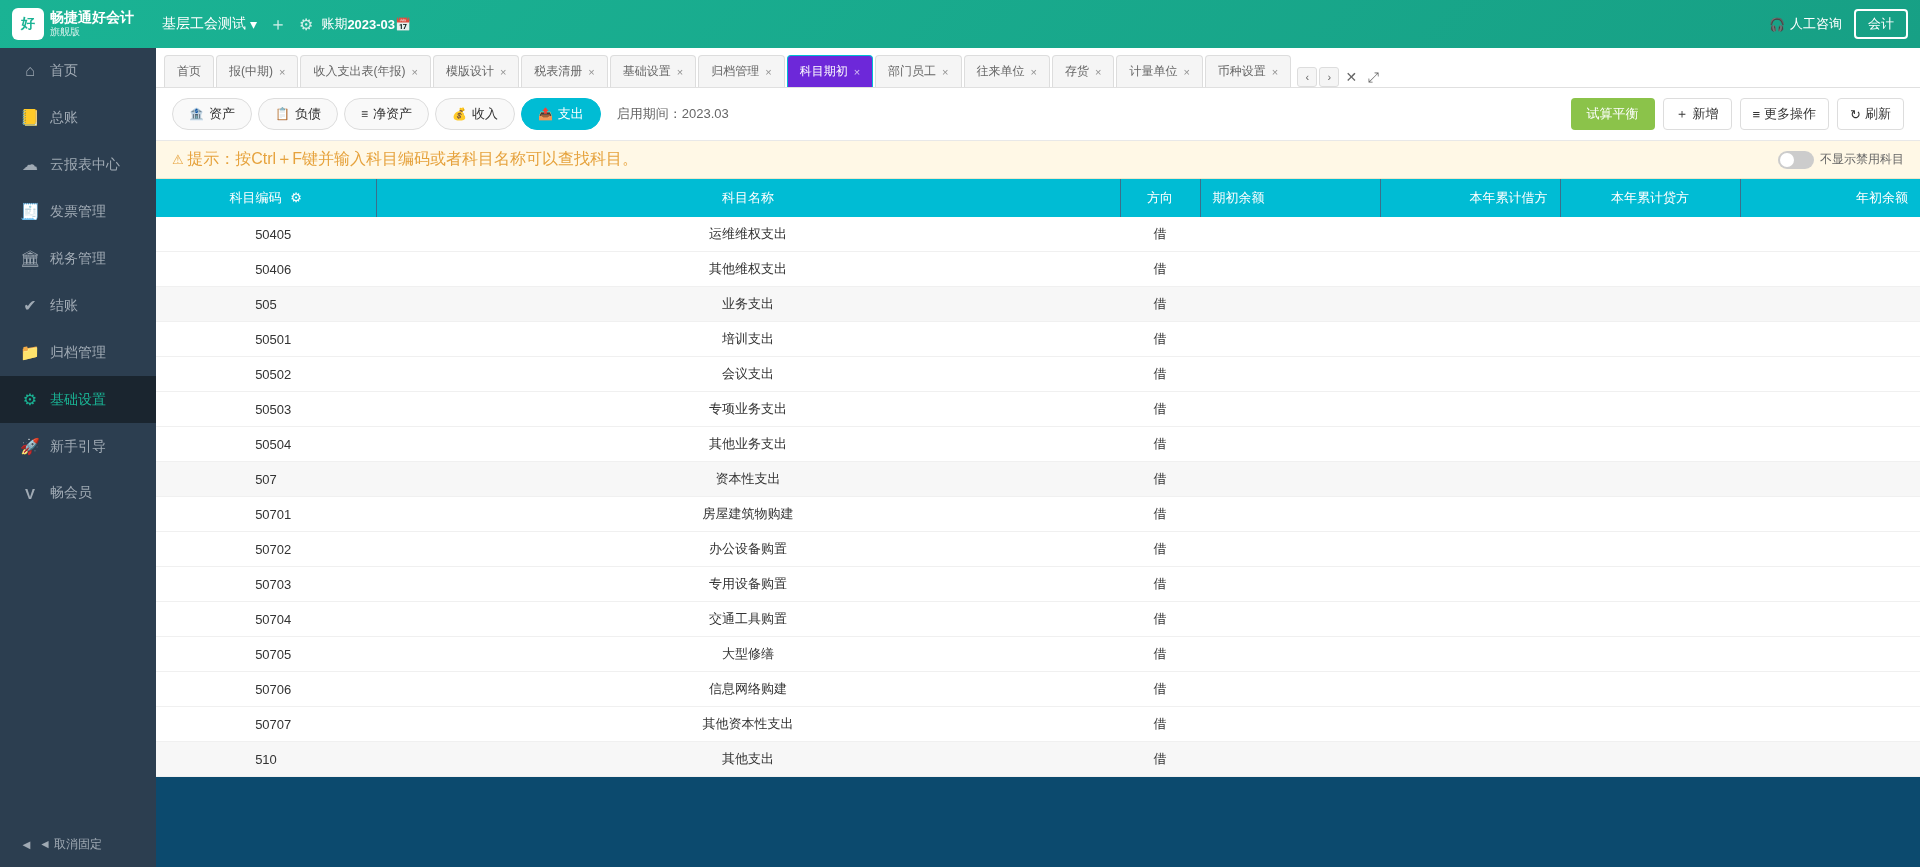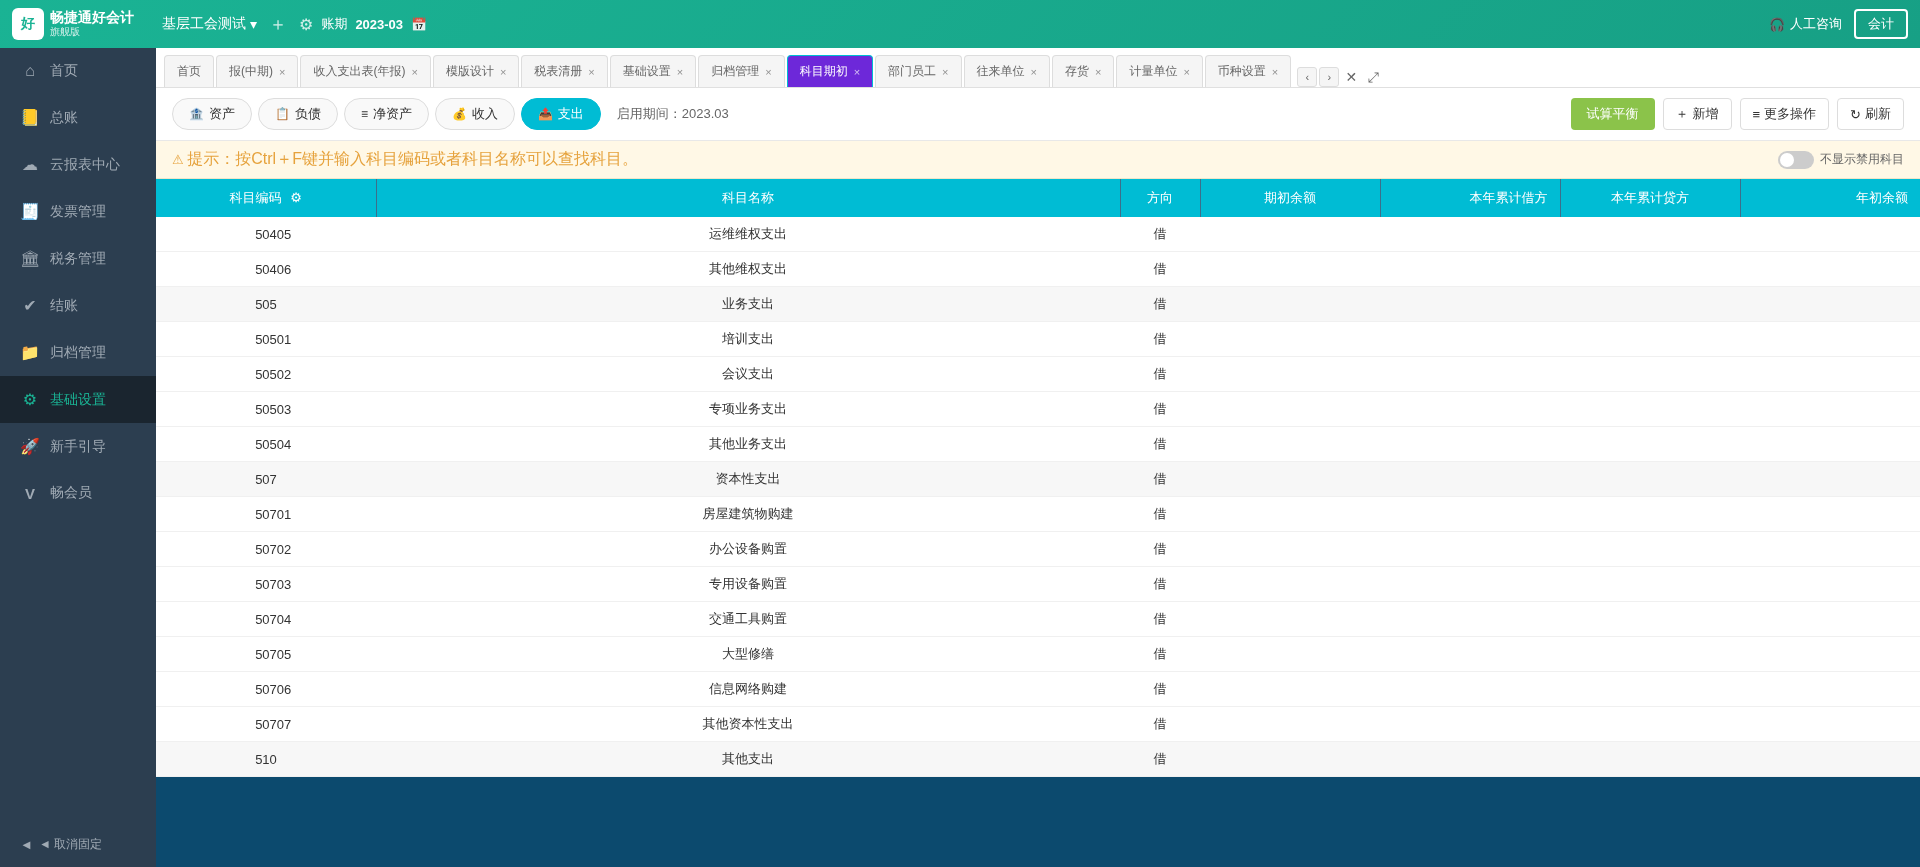--- a/index.html
+++ b/index.html
@@ -49,21 +49,21 @@
       padding: 0 4px;
     }
     .settings-btn {
       color: rgba(255,255,255,0.8);
       font-size: 16px;
       cursor: pointer;
     }
     .period-info {
       color: #fff;
       font-size: 13px;
-      display: flex; align-items: center; gap: 8px;
+      display: flex; align-items: center; gap: 0;
     }
     .calendar-icon { color: rgba(255,255,255,0.9); }
     .header-right {
       display: flex;
       align-items: center;
       gap: 12px;
     }
     .support-btn {
       color: #fff;
       display: flex; align-items: center; gap: 4px;
@@ -293,21 +293,21 @@
     thead tr th:last-child { border-right: none; }
     tbody tr { border-bottom: 1px solid #f0f0f0; }
     tbody tr td {
       padding: 8px 12px;
       color: #333;
       font-size: 13px;
     }
     .col-code { width: 220px; text-align: center; }
     .col-name { text-align: center; }
     .col-dir { width: 80px; text-align: center; }
-    .col-balance { width: 180px; text-align: center; }
+    .col-balance { width: 180px; text-align: left; }
     .col-debit { width: 180px; text-align: right; }
     .col-credit { width: 180px; text-align: center; }
     .col-year { width: 180px; text-align: right; }
 
     .row-parent td { background: #f7f7f7; font-weight: 500; }
     .row-child td { background: #fff; }
 
     
     .table-container::-webkit-scrollbar { width: 8px; }
     .table-container::-webkit-scrollbar-track { background: #f0f0f0; }

